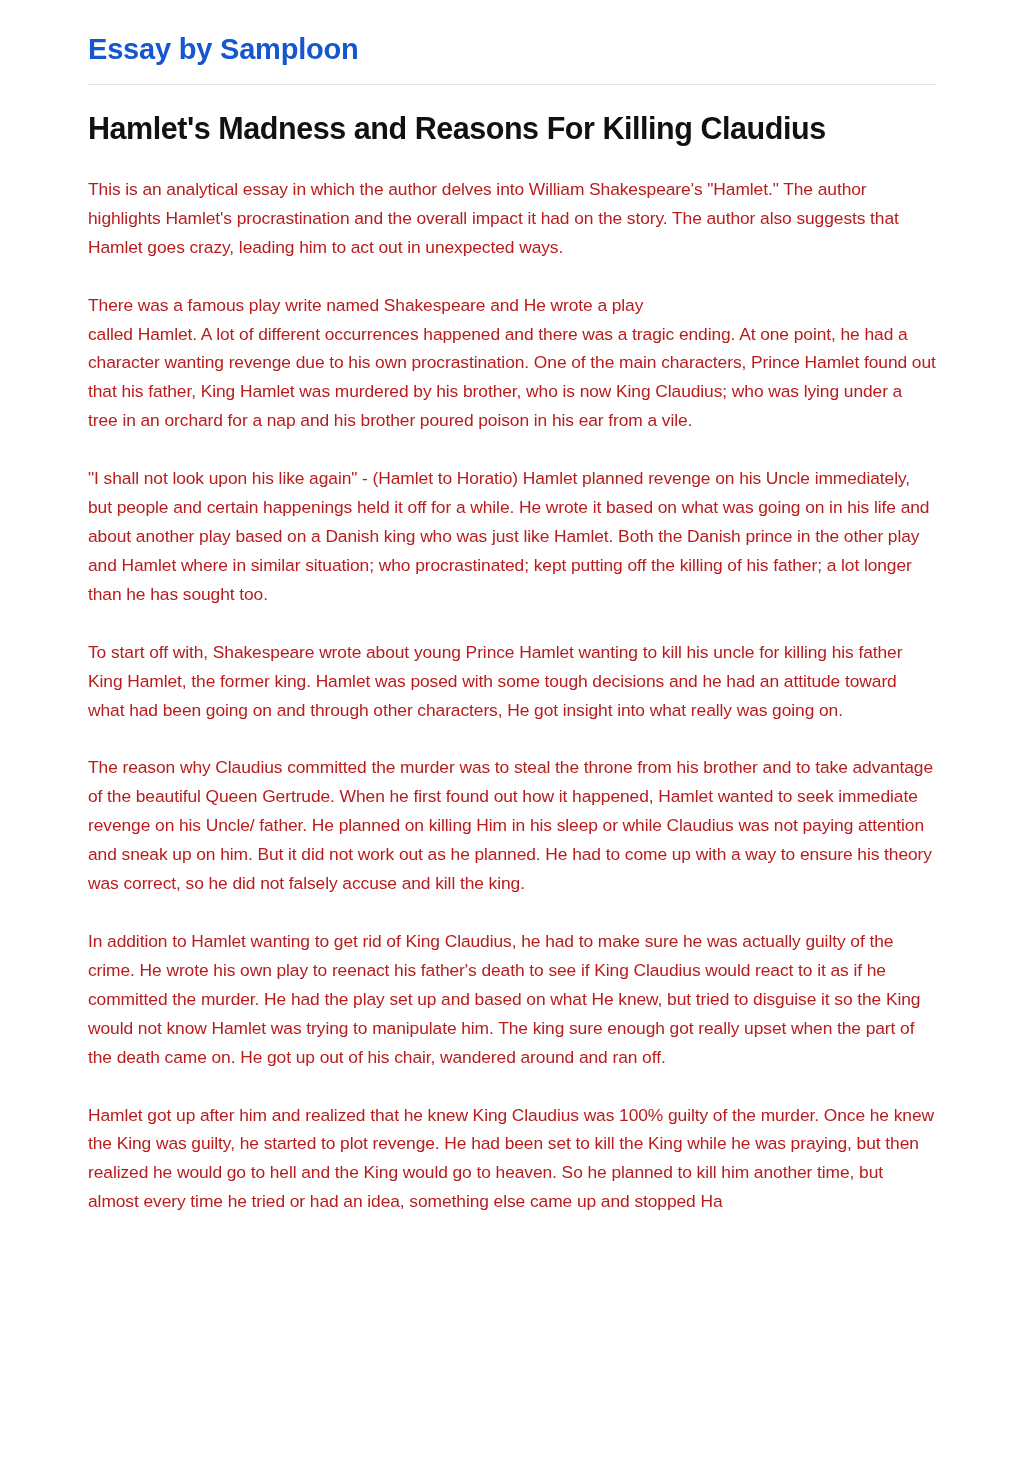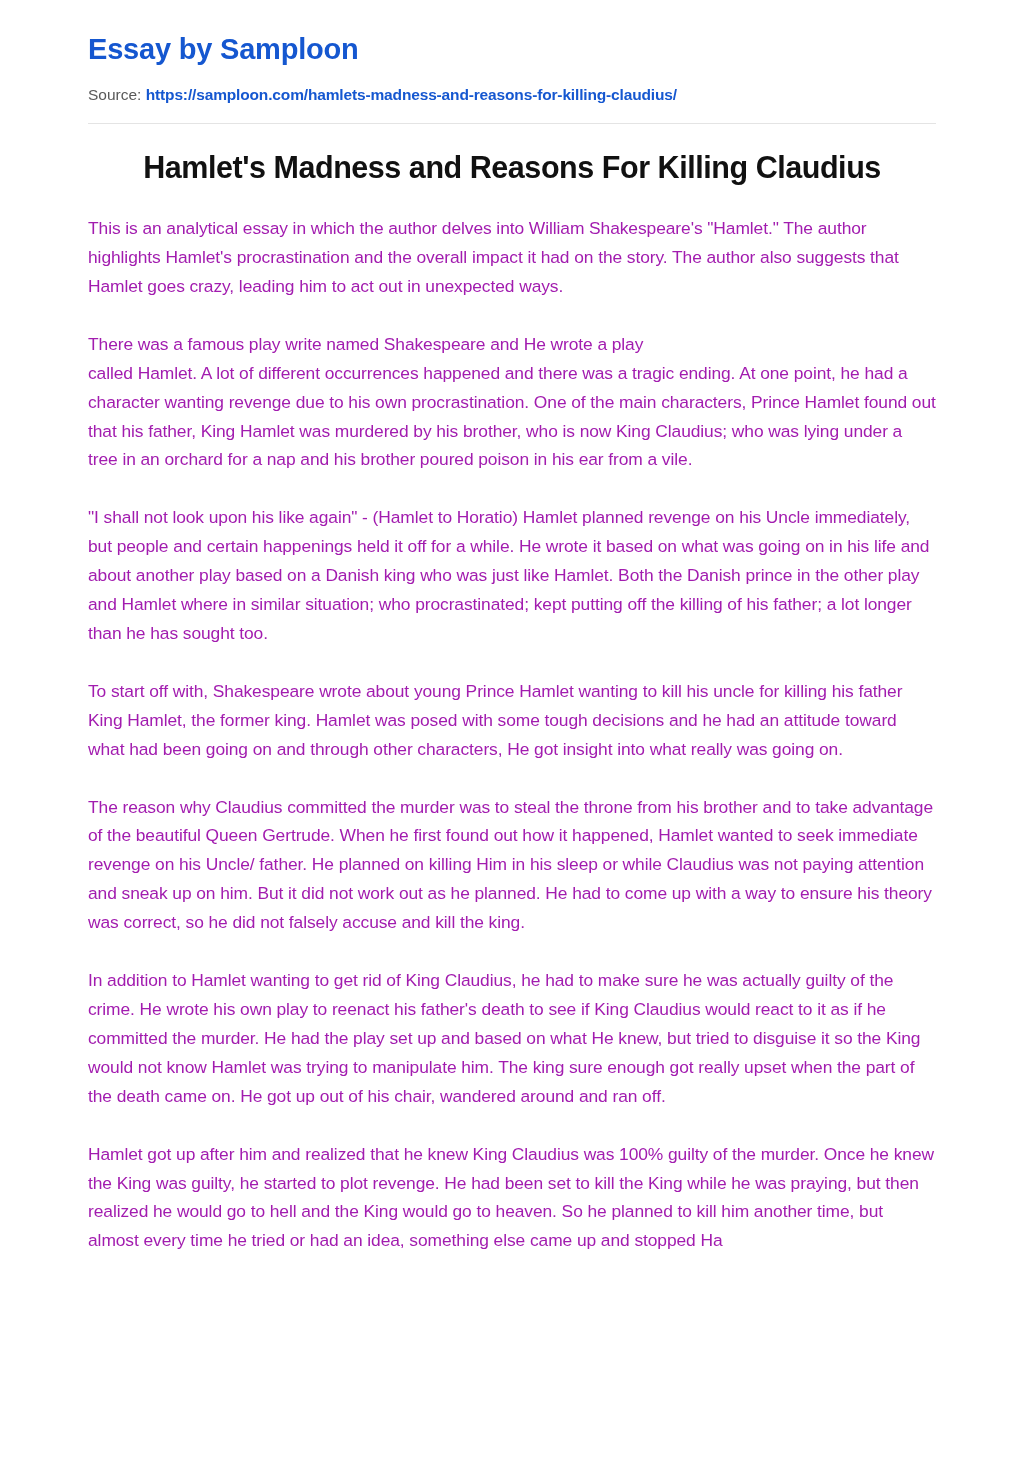--- a/index.html
+++ b/index.html
@@ -67,51 +67,46 @@
     padding: 0 88px;
   }
 
   .article-title {
     margin: 25px 0 0 0;
     font-size: 30.5px;
     font-weight: bold;
     line-height: 1.2;
     letter-spacing: -0.45px;
     color: #111111;
-    text-align: center;
   }
 
   .article-body {
     margin-top: 28px;
   }
 
   .article-body p {
     margin: 0 0 29px 0;
     font-size: 17.4px;
     line-height: 28.9px;
-    color: #a21caf;
+    color: #b91c1c;
     letter-spacing: -0.08px;
   }
   .article-body p:last-child { margin-bottom: 12px; }
 
   
   .article-body p .hard-break { display: block; }
 </style>
 </head>
 <body>
 
 <div class="page">
 
   <header class="site-header">
     <div class="brand">Essay by Samploon</div>
 
-    <div class="source-line">
-      <span class="source-label">Source:</span>
-      <a class="source-url" href="#">https://samploon.com/hamlets-madness-and-reasons-for-killing-claudius/</a>
-    </div>
   </header>
 
   <hr class="divider">
 
   <main class="article">
 
     <h1 class="article-title">Hamlet's Madness and Reasons For Killing Claudius</h1>
 
     <div class="article-body">
 

